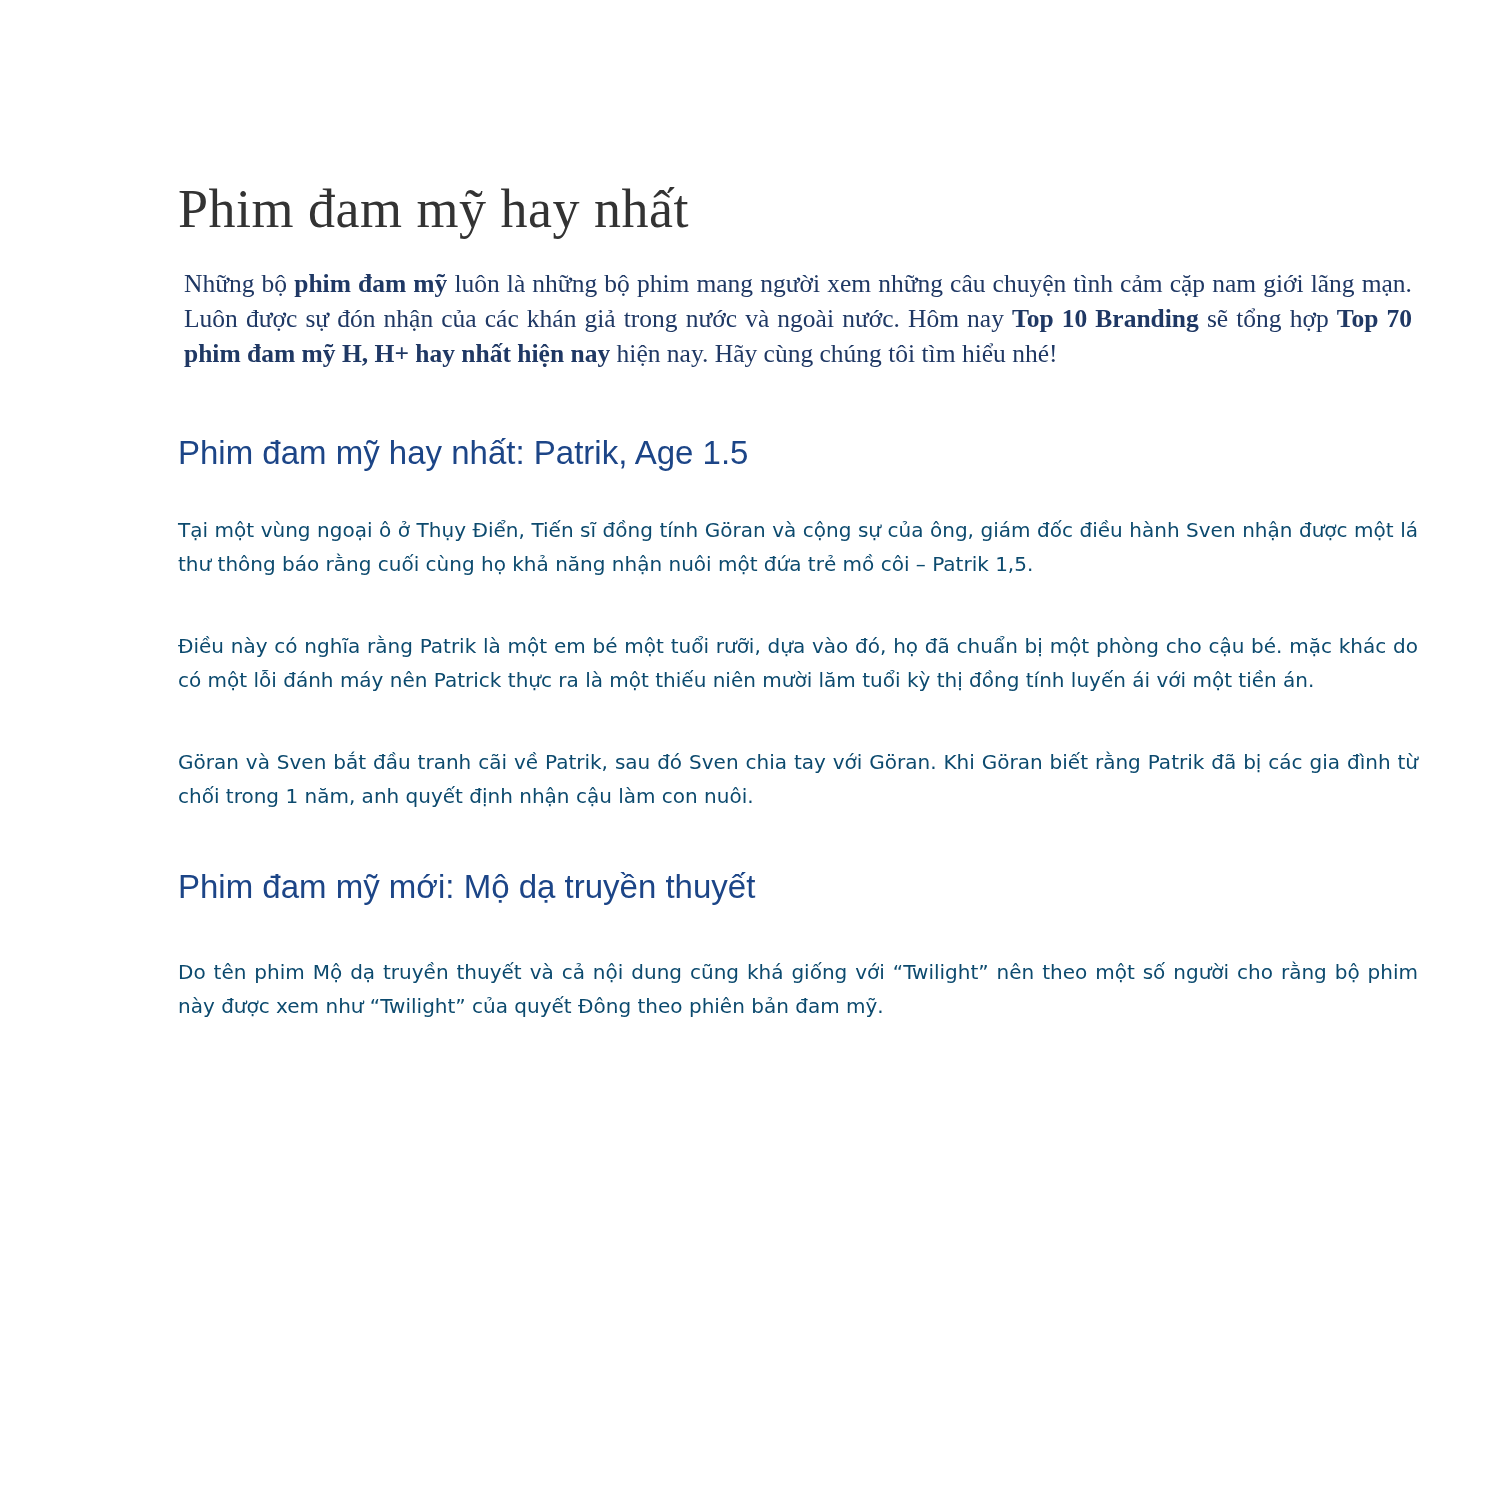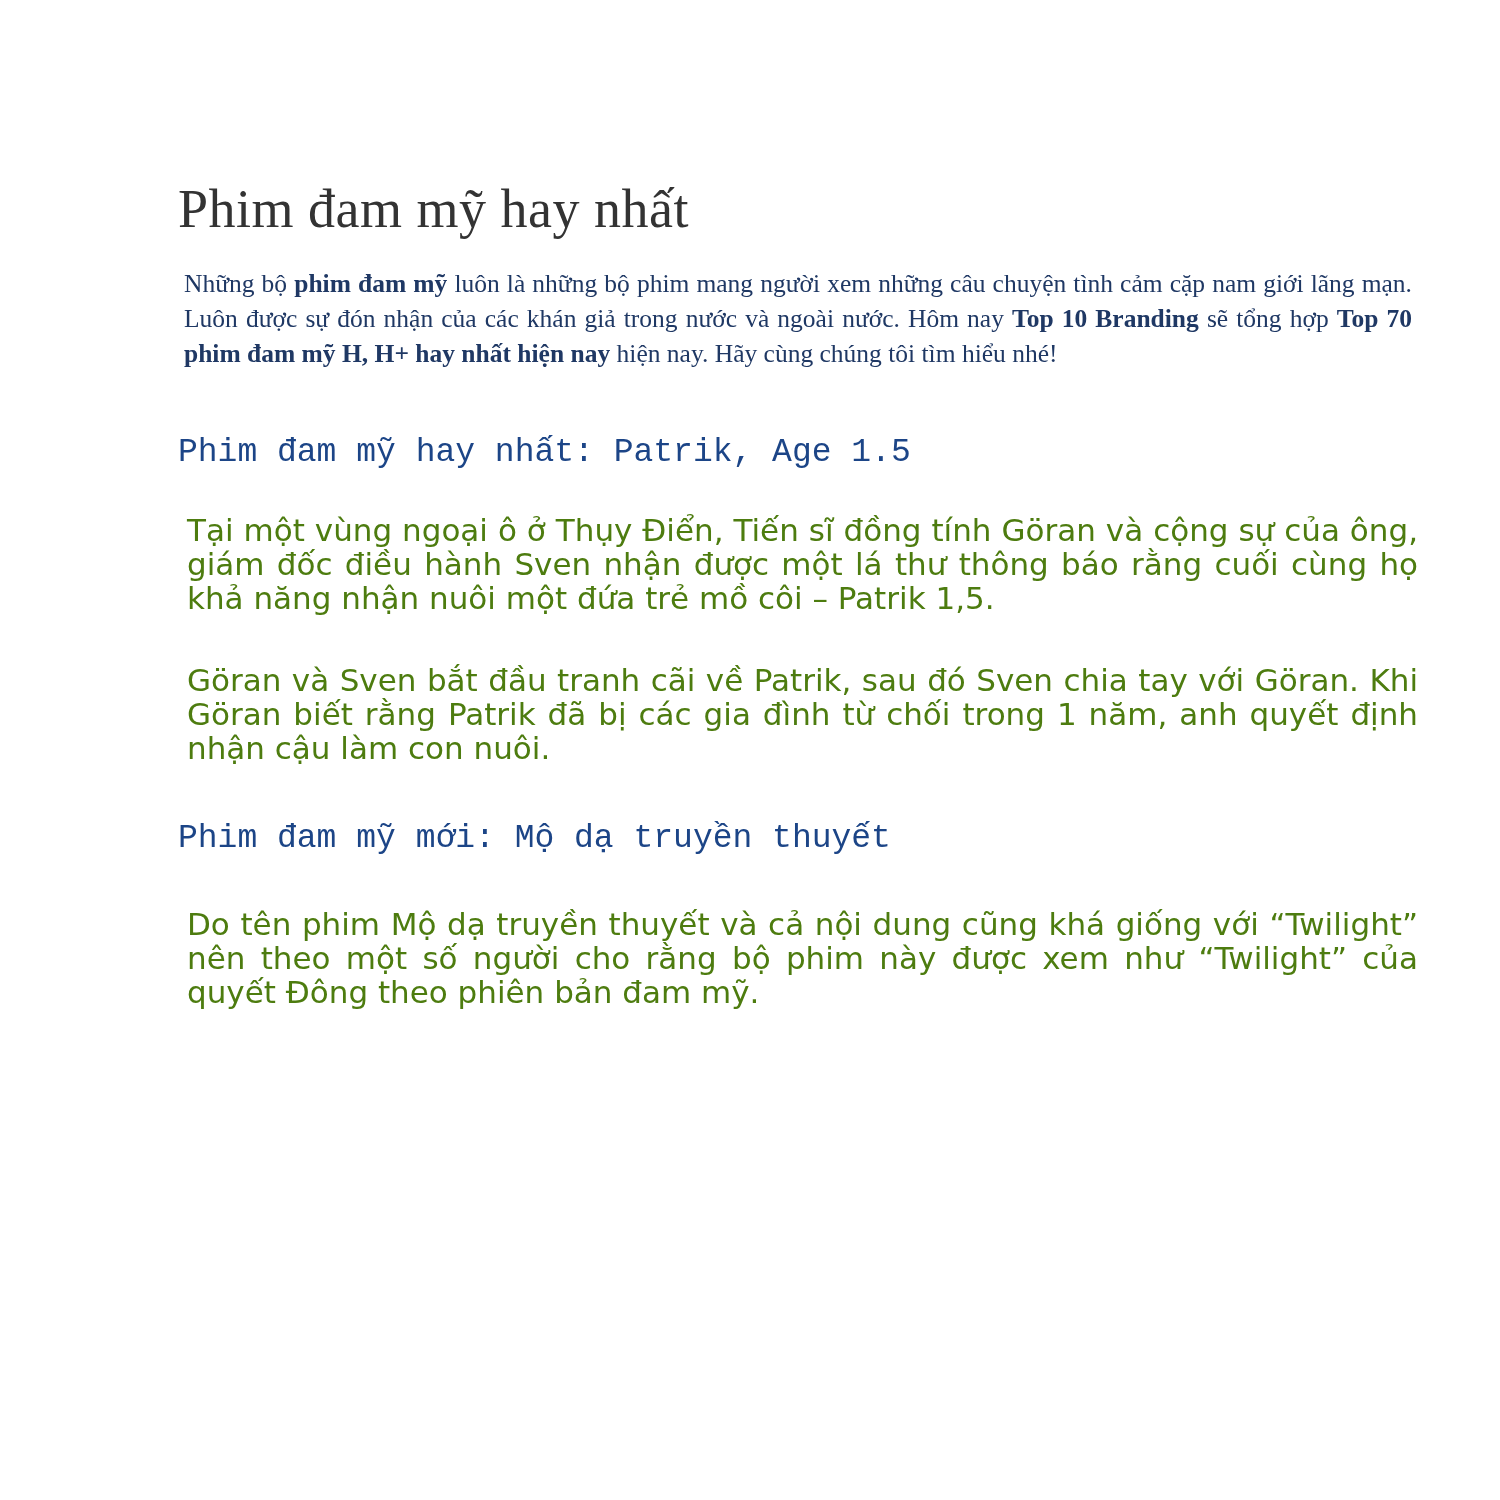--- a/index.html
+++ b/index.html
@@ -33,54 +33,55 @@
     font-size: 25.5px;
     line-height: 35px;
     color: #1f3864;
     margin: 6px;
     text-align: justify;
   }
   .intro b {
     font-weight: 700;
   }
   .section-heading {
-    font-family: Liberation Mono, monospace;
+    font-family: Liberation Sans, sans-serif;
     font-size: 33px;
     font-weight: 400;
     color: #1c4587;
     margin: 62px 0 0 0;
     line-height: 40px;
   }
   .section-heading.spaced {
     margin-top: 54px;
   }
   .body-para {
     font-family: "DejaVu Sans", "Liberation Sans", sans-serif;
-    font-size: 31px;
+    font-size: 20px;
     line-height: 34px;
-    color: #4d7c0f;
-    margin: 48px 0 0 9px;
+    color: #0c4a6e;
+    margin: 48px 0 0 0;
     text-align: justify;
   }
   .body-para.first {
     margin-top: 40px;
   }
 </style>
 </head>
 <body>
 
 <div class="page">
 
   <h1 class="doc-title">Phim đam mỹ hay nhất</h1>
 
   <p class="intro"><span>Những bộ </span><b>phim đam mỹ</b><span> luôn là những bộ phim mang người xem những câu chuyện tình cảm cặp nam giới lãng mạn. Luôn được sự đón nhận của các khán giả trong nước và ngoài nước. Hôm nay </span><b>Top 10 Branding</b><span> sẽ tổng hợp </span><b>Top 70 phim đam mỹ H, H+ hay nhất hiện nay</b><span> hiện nay. Hãy cùng chúng tôi tìm hiểu nhé!</span></p>
 
   <section>
     <h2 class="section-heading">Phim đam mỹ hay nhất: Patrik, Age 1.5</h2>
     <p class="body-para first">Tại một vùng ngoại ô ở Thụy Điển, Tiến sĩ đồng tính Göran và cộng sự của ông, giám đốc điều hành Sven nhận được một lá thư thông báo rằng cuối cùng họ khả năng nhận nuôi một đứa trẻ mồ côi – Patrik 1,5.</p>
+    <p class="body-para">Điều này có nghĩa rằng Patrik là một em bé một tuổi rưỡi, dựa vào đó, họ đã chuẩn bị một phòng cho cậu bé. mặc khác do có một lỗi đánh máy nên Patrick thực ra là một thiếu niên mười lăm tuổi kỳ thị đồng tính luyến ái với một tiền án.</p>
     <p class="body-para">Göran và Sven bắt đầu tranh cãi về Patrik, sau đó Sven chia tay với Göran. Khi Göran biết rằng Patrik đã bị các gia đình từ chối trong 1 năm, anh quyết định nhận cậu làm con nuôi.</p>
   </section>
 
   <section>
     <h2 class="section-heading spaced">Phim đam mỹ mới: Mộ dạ truyền thuyết</h2>
     <p class="body-para">Do tên phim Mộ dạ truyền thuyết và cả nội dung cũng khá giống với “Twilight” nên theo một số người cho rằng bộ phim này được xem như “Twilight” của quyết Đông theo phiên bản đam mỹ.</p>
   </section>
 
 </div>
 

